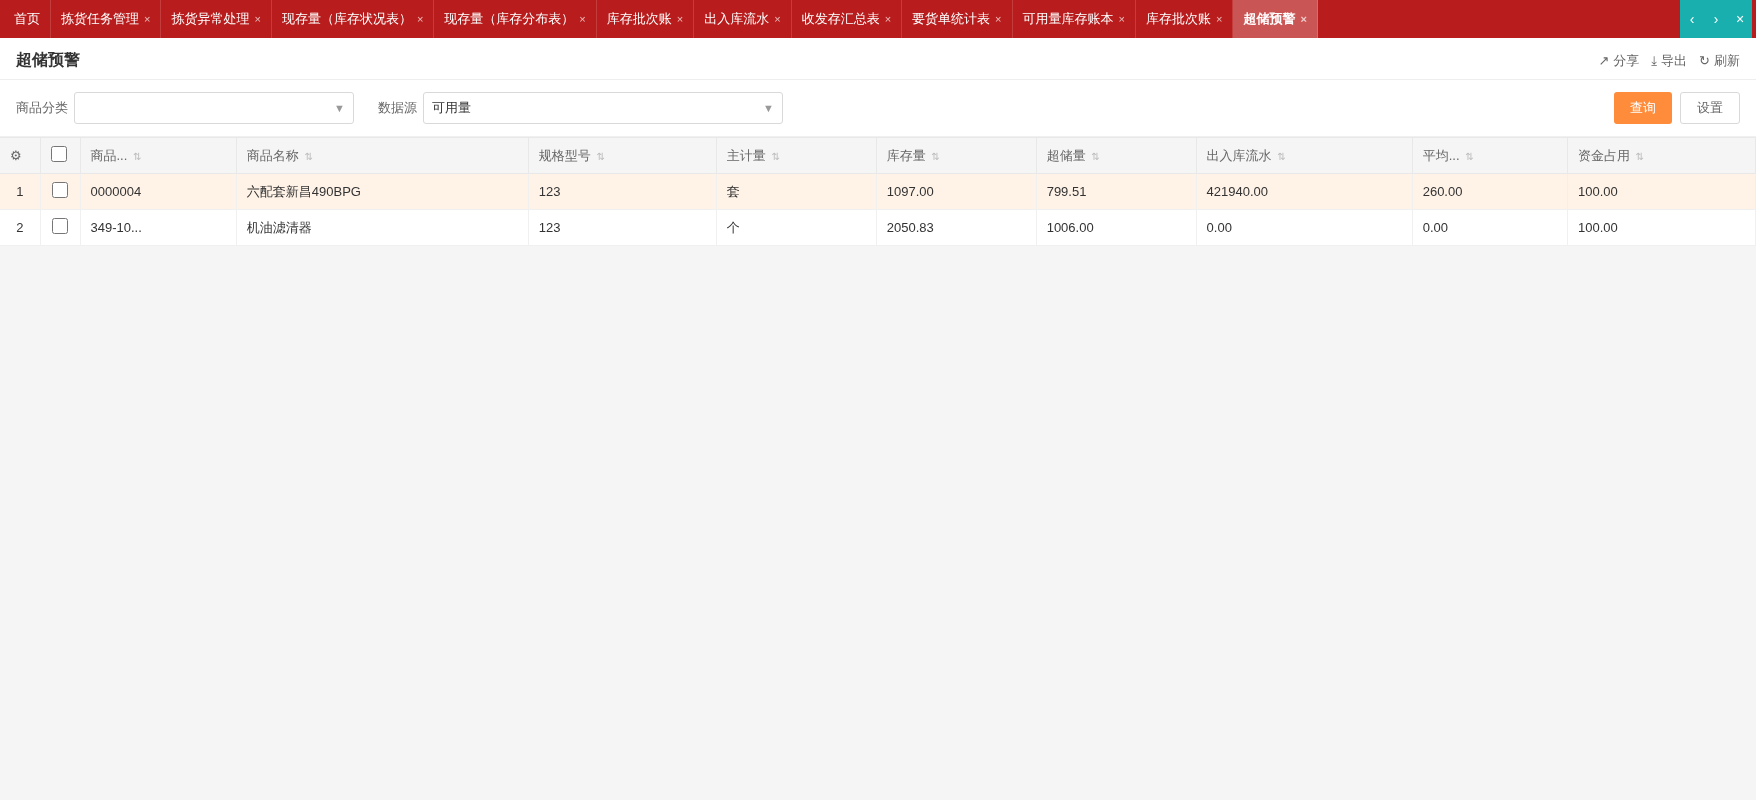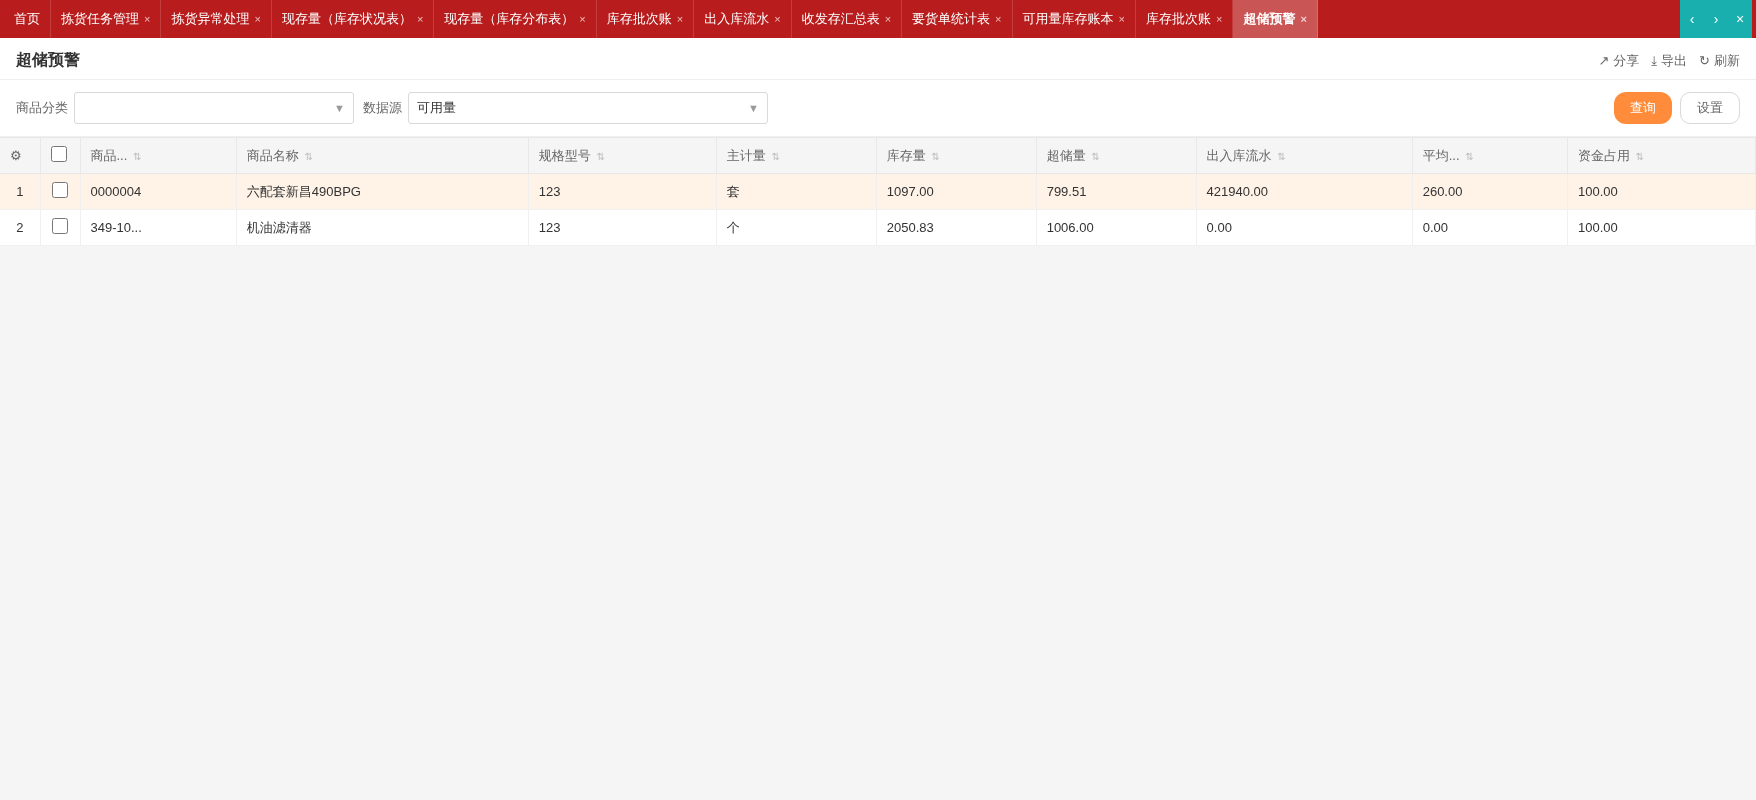--- a/index.html
+++ b/index.html
@@ -83,21 +83,21 @@
       font-size: 13px;
       background: none;
       border: none;
     }
 
     
     .filter-area {
       padding: 12px 16px;
       display: flex;
       align-items: center;
-      gap: 9px;
+      gap: 24px;
       border-bottom: 1px solid #f0f0f0;
     }
     .filter-item {
       display: flex;
       align-items: center;
       gap: 6px;
     }
     .filter-label {
       color: #666;
       font-size: 13px;
@@ -131,30 +131,30 @@
     }
     .filter-buttons {
       display: flex;
       gap: 8px;
       margin-left: auto;
     }
     .btn-query {
       background: #ff8c3a;
       color: #fff;
       border: none;
-      border-radius: 12px;
+      border-radius: 3px;
       padding: 6px 16px;
       cursor: pointer;
       font-size: 13px;
     }
     .btn-settings {
       background: #fff;
       color: #666;
       border: 1px solid #d9d9d9;
-      border-radius: 10px;
+      border-radius: 3px;
       padding: 6px 16px;
       cursor: pointer;
       font-size: 13px;
     }
 
     
     .table-container {
       padding: 0;
     }
     .data-table {

